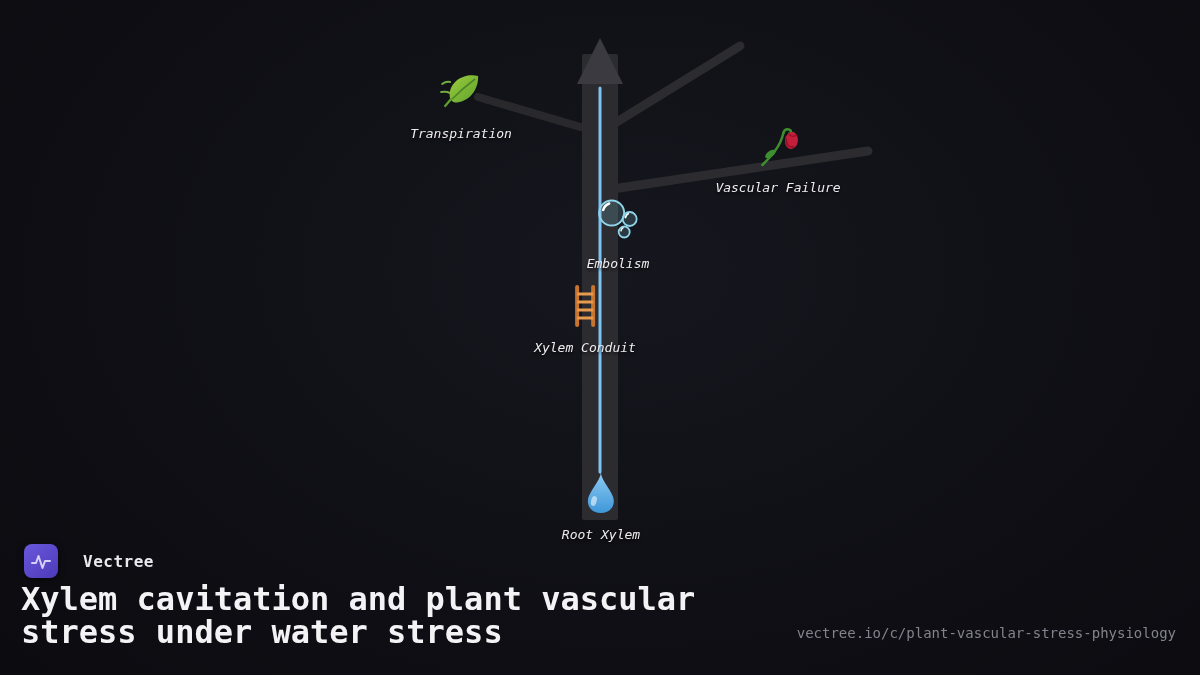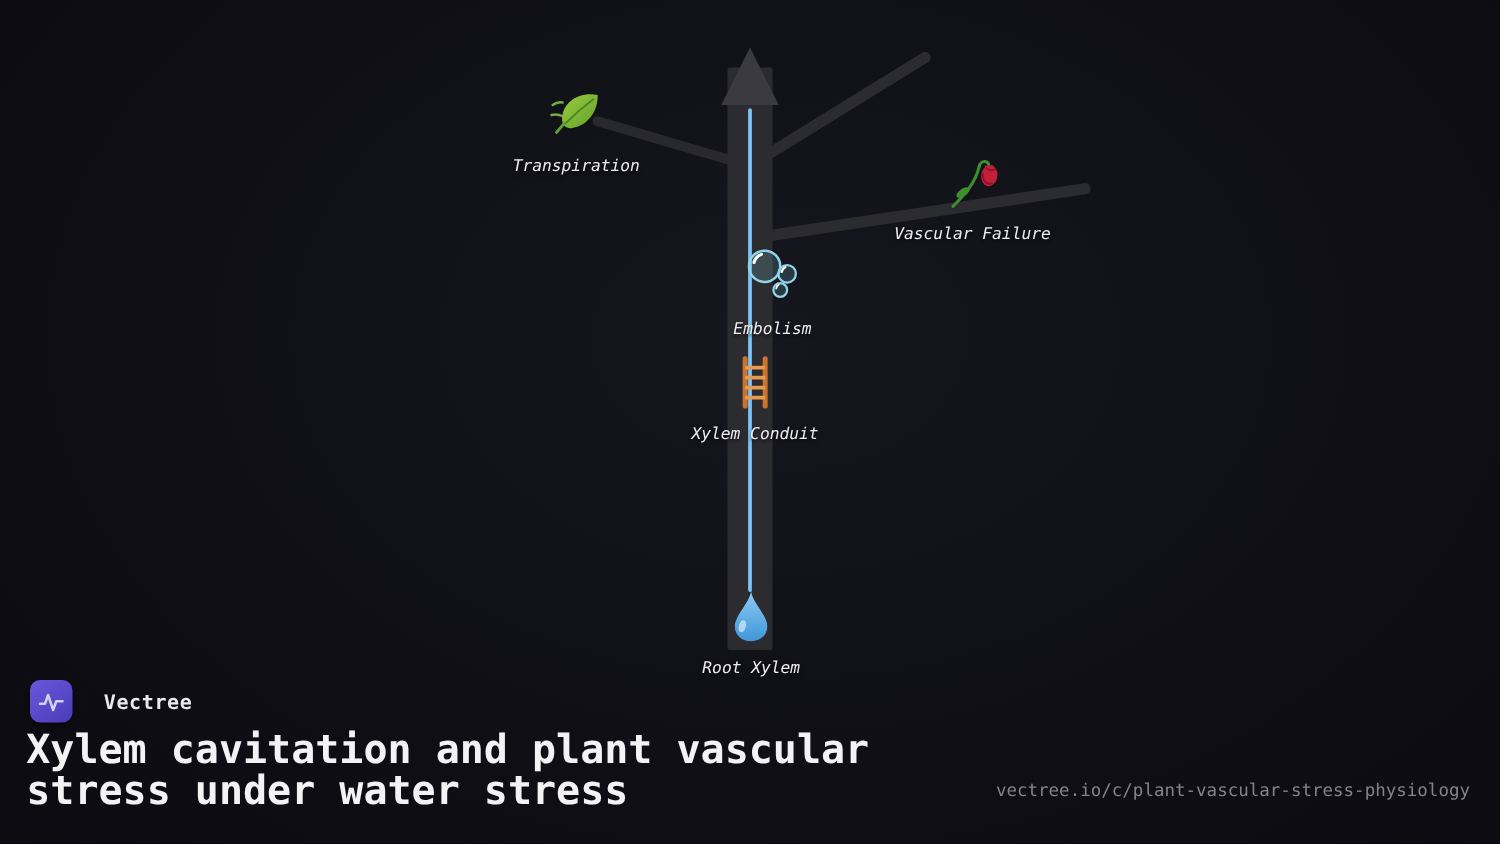--- a/index.html
+++ b/index.html
@@ -71,21 +71,21 @@
       <circle cx="16" cy="14" r="12.5" fill="rgba(140,215,235,0.18)" stroke="#8fd4e8" stroke-width="2"></circle>
       <path d="M7.5 11 A 9.5 9.5 0 0 1 13.5 4.5" stroke="#ffffff" stroke-width="2.5" stroke-linecap="round" fill="none"></path>
       <circle cx="34" cy="20" r="7" fill="rgba(140,215,235,0.18)" stroke="#8fd4e8" stroke-width="1.8"></circle>
       <path d="M29.8 18.5 A 5 5 0 0 1 32.5 14.8" stroke="#ffffff" stroke-width="1.8" stroke-linecap="round" fill="none"></path>
       <circle cx="28.5" cy="33" r="5.5" fill="rgba(140,215,235,0.18)" stroke="#8fd4e8" stroke-width="1.8"></circle>
       <path d="M25.3 31.8 A 4 4 0 0 1 27.3 28.8" stroke="#ffffff" stroke-width="1.5" stroke-linecap="round" fill="none"></path>
     </svg>
     <span class="node-label">Embolism</span>
   </div>
 
-  <div class="node" style="left:604px;top:283px;text-align:right;">
+  <div class="node" style="left:585px;top:283px;text-align:right;">
     <svg class="icon" viewBox="0 0 44 44">
       <line x1="14" y1="4" x2="14" y2="42" stroke="#c8742e" stroke-width="4" stroke-linecap="round"></line>
       <line x1="30" y1="4" x2="30" y2="42" stroke="#c8742e" stroke-width="4" stroke-linecap="round"></line>
       <line x1="14" y1="11" x2="30" y2="11" stroke="#e89a4f" stroke-width="3"></line>
       <line x1="14" y1="19" x2="30" y2="19" stroke="#e89a4f" stroke-width="3"></line>
       <line x1="14" y1="27" x2="30" y2="27" stroke="#e89a4f" stroke-width="3"></line>
       <line x1="14" y1="35" x2="30" y2="35" stroke="#e89a4f" stroke-width="3"></line>
     </svg>
     <span class="node-label">Xylem Conduit</span>
   </div>

